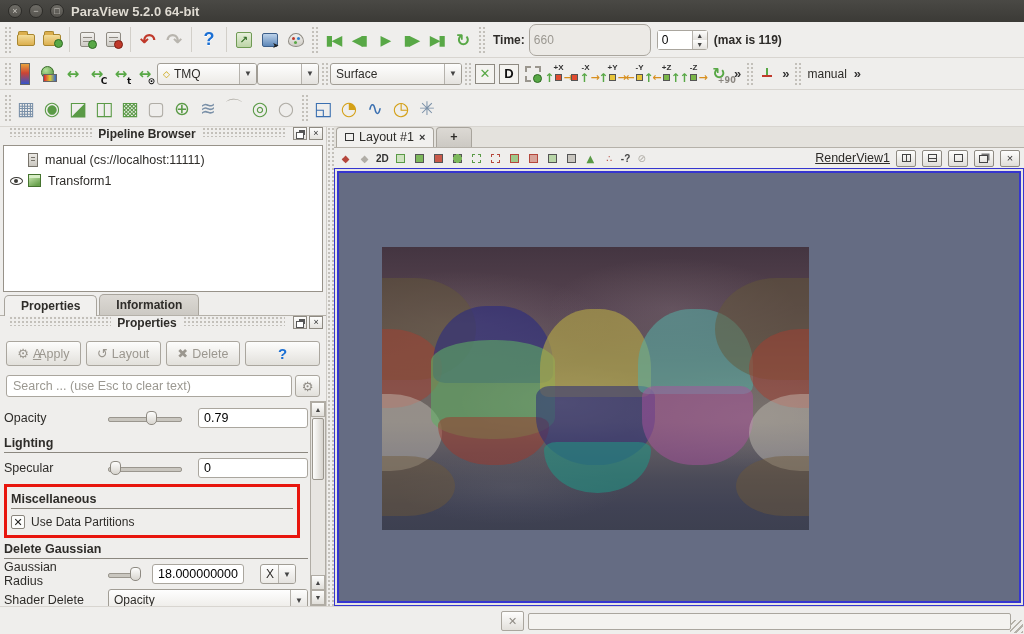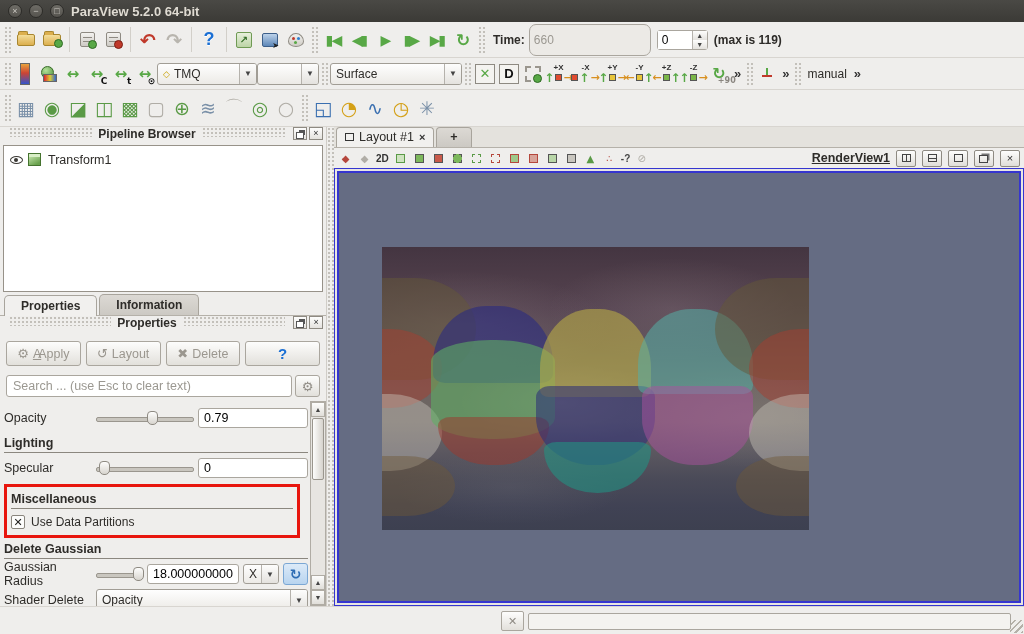--- a/index.html
+++ b/index.html
@@ -111,21 +111,21 @@
   .abtn u { text-decoration:underline; }
   .abtn .bic { font-size:13px; }
   .abtn.helpbtn { color:#1a6fd4; font-weight:bold; font-size:15px; }
   .searchrow { display:flex; gap:3px; padding:5px 6px 4px; }
   .searchrow input { flex:1; height:22px; border:1px solid #aaa69e; border-radius:3px; padding:0 6px; font-size:12.5px; background:#fff; color:#444; }
   .searchrow input::placeholder { color:#9b9891; }
   .gearbtn { width:25px; height:22px; border:1px solid #aaa69e; border-radius:3px; background:linear-gradient(#fdfdfc,#e2e0db); font-size:13px; color:#8f8b84; display:flex; align-items:center; justify-content:center; }
 
   .scrollwrap { flex:1 1 auto; display:flex; min-height:0; padding-left:4px; }
   .propcontent { flex:1 1 auto; overflow:hidden; padding-top:4px; min-width:0; }
-  .prow { display:flex; align-items:center; height:26px; gap:4px; }
+  .prow { display:flex; align-items:center; height:26px; gap:16px; }
   .plabel { width:88px; flex:0 0 88px; font-size:12.5px; }
   .slider { flex:1; position:relative; height:16px; min-width:40px; }
   .slider::before { content:""; position:absolute; left:0; right:0; top:7px; height:3px; background:#c9c6bf; border:1px solid #9a968e; border-radius:2px; }
   .shandle { position:absolute; top:1px; width:11px; height:14px; background:linear-gradient(#fdfdfc,#d8d5cf); border:1px solid #8e8a82; border-radius:4px 4px 5px 5px; }
   .pinput { width:110px; flex:0 0 110px; height:20px; border:1px solid #aaa69e; border-radius:3px; padding:0 5px; font-size:12.5px; background:#fff; }
   .phead { font-weight:bold; font-size:12.5px; border-bottom:1px solid #8b877f; padding:5px 0 2px; margin-bottom:2px; }
   .redbox { border:3px solid #e8150d; margin:3px 8px 2px 0; padding:0 4px 6px; }
   .cbrow { display:flex; align-items:center; gap:6px; margin-top:6px; }
   .cb { width:14px; height:14px; border:1px solid #8a867e; background:#fdfdfc; border-radius:2px; font-size:11px; line-height:12px; text-align:center; font-weight:bold; color:#1c1b19; }
   .xcombo { width:36px; flex:0 0 36px; height:20px; }
@@ -141,21 +141,21 @@
   .layouttabs { height:21px; flex:0 0 21px; display:flex; align-items:flex-end; padding-left:2px; gap:2px; border-bottom:1px solid #b5b1a9; background:#e4e2dd; }
   .ltab { display:flex; align-items:center; gap:5px; padding:2px 8px 3px; border:1px solid #a8a49c; border-bottom:none; border-radius:4px 4px 0 0; background:#f1f0ee; font-size:12.5px; }
   .ltab .tabicon { width:9px; height:8px; border:1.5px solid #333; }
   .ltab .tclose { font-size:11px; font-weight:bold; color:#333; }
   .ltab.plus { padding:2px 13px 3px; background:linear-gradient(#dcd9d4,#ccc9c3); font-weight:bold; }
   .viewtb { height:20px; flex:0 0 20px; display:flex; align-items:center; gap:4px; padding:0 4px; background:#efeeec; }
   .mini { width:15px; height:15px; display:flex; align-items:center; justify-content:center; font-size:10px; }
   .msq { width:9px; height:9px; border:1px solid #555; }
   .m2d { font-size:10px; font-weight:bold; color:#333; width:auto; }
   .mtxt { font-size:10px; font-weight:bold; color:#444; width:auto; }
-  .rvname { margin-left:auto; font-weight:bold; text-decoration:underline; font-size:12.5px; }
+  .rvname { margin-left:auto; font-weight:normal; text-decoration:underline; font-size:12.5px; }
   .vbtn { width:20px; height:17px; border:1px solid #8e8a82; border-radius:2px; background:linear-gradient(#fdfdfc,#e0ded9); display:flex; align-items:center; justify-content:center; margin-left:2px; position:relative; font-size:11px; color:#333; }
   .vbtn .insq { width:9px; height:8px; border:1px solid #444; position:relative; }
   .vbtn.sh .insq::before { content:""; position:absolute; left:3.5px; top:0; bottom:0; width:1px; background:#444; }
   .vbtn.sv .insq::before { content:""; position:absolute; top:3px; left:0; right:0; height:1px; background:#444; }
   .vbtn.fl .insq { box-shadow:2px -2px 0 -0.5px #777; margin-top:2px; margin-right:2px; }
 
   .viewport { flex:1 1 auto; border:1px solid #3535d0; background:#e8e6e2; padding:2px; min-height:0; }
   .vpinner { width:100%; height:100%; border:2px solid #3535d0; background:#656c83; position:relative; overflow:hidden; }
   .dataimg { position:absolute; left:43px; top:74px; width:427px; height:283px; overflow:hidden;
     background:
@@ -417,20 +417,25 @@
 
     <div class="leftcol">
       <div class="dock-title">
         <span class="tex"></span>
         <span class="dtitle">Pipeline Browser</span>
         <span class="tex"></span>
         <span class="dockbtn float"></span>
         <span class="dockbtn">×</span>
       </div>
       <div class="tree">
+        <div class="trow">
+          <span class="eyecol"></span>
+          <span class="serv"></span>
+          <span class="titem">manual (cs://localhost:11111)</span>
+        </div>
         <div class="trow">
           <span class="eyecol">
               <span class="eye"></span>
             </span>
           <span class="cube"></span>
           <span class="titem">Transform1</span>
         </div>
       </div>
 
       <div class="paneltabs">

